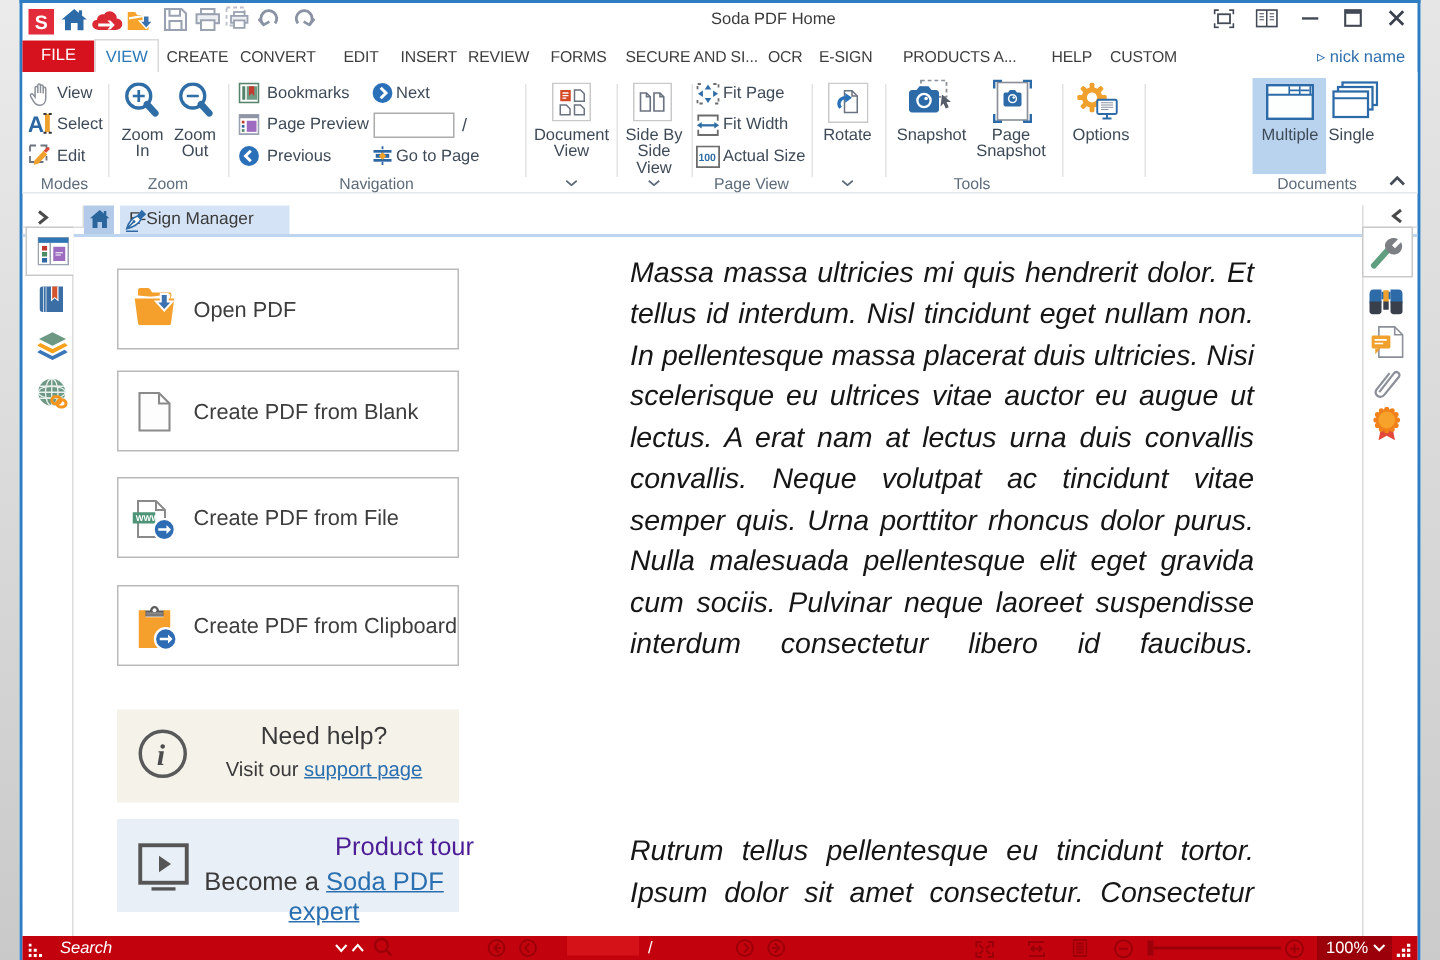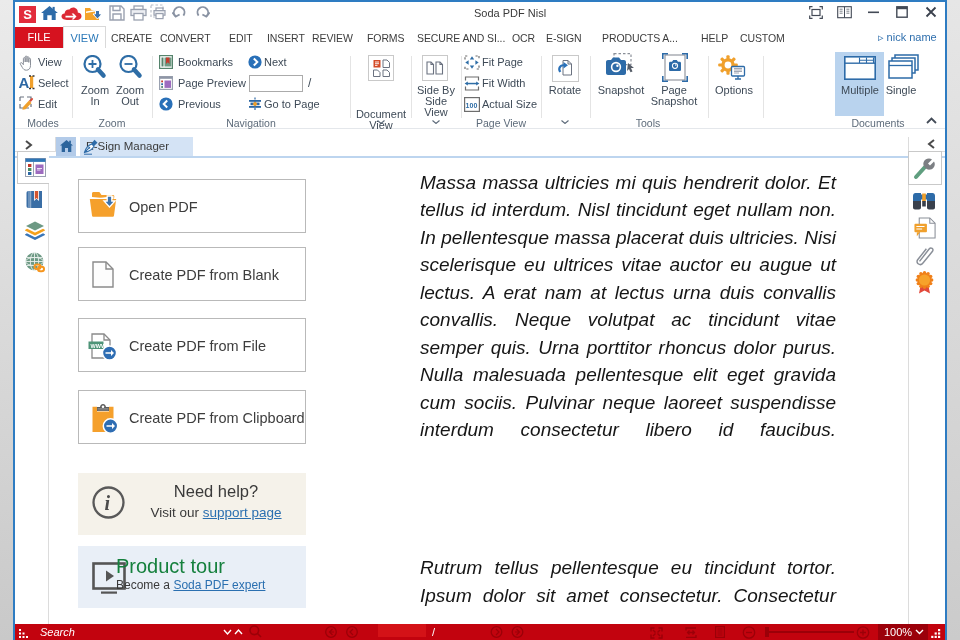--- a/index.html
+++ b/index.html
@@ -75,21 +75,21 @@
     </g>
   </svg>
 <svg class="i" style="left:172px;top:5px;" width="15" height="14" viewBox="0 0 15 14" fill="none" stroke="#8a93a3">
     <path d="M3.4 11.1 A5.3 5.3 0 1 1 11.4 10.6" stroke-width="1.9"></path>
     <path d="M0.3 7.6 L3.7 11.6 L7.6 9.4" stroke-width="1.7" fill="none"></path>
   </svg>
 <svg class="i" style="left:195px;top:5px;" width="15" height="14" viewBox="0 0 15 14" fill="none" stroke="#8a93a3">
     <path d="M11.6 11.1 A5.3 5.3 0 1 0 3.6 10.6" stroke-width="1.9"></path>
     <path d="M14.7 7.6 L11.3 11.6 L7.4 9.4" stroke-width="1.7" fill="none"></path>
   </svg>
-<div class="abs" id="title">Soda PDF Nisl</div>
+<div class="abs" id="title">Soda PDF Home</div>
 <svg class="i" style="left:809px;top:6px;" width="14" height="13" viewBox="0 0 14 13" fill="none" stroke="#434a56" stroke-width="1.2">
     <rect x="3" y="3.5" width="8" height="6"></rect>
     <path d="M0.7 3.5 L0.7 0.7 L3.5 0.7 M10.5 0.7 L13.3 0.7 L13.3 3.5 M13.3 9.5 L13.3 12.3 L10.5 12.3 M3.5 12.3 L0.7 12.3 L0.7 9.5"></path>
   </svg>
 <svg class="i" style="left:837px;top:6px;" width="15" height="13" viewBox="0 0 15 13" fill="none" stroke="#434a56">
     <rect x="0.7" y="0.7" width="13.6" height="11" stroke-width="1.1"></rect>
     <path d="M7.5 0.7 L7.5 11.7" stroke-width="1"></path>
     <path d="M2.6 3.2 L5.6 3.2 M2.6 5.2 L5.6 5.2 M2.6 7.2 L5.6 7.2 M9.4 3.2 L12.4 3.2 M9.4 5.2 L12.4 5.2 M9.4 7.2 L12.4 7.2" stroke-width="0.7"></path>
   </svg>
 <svg class="i" style="left:868px;top:11px;" width="11" height="3" viewBox="0 0 11 3">
@@ -218,21 +218,21 @@
 <svg class="i" style="left:368px;top:55px;" width="26" height="26" viewBox="0 0 26 26">
     <rect x="0.5" y="0.5" width="25" height="25" fill="#fff" stroke="#c9c9c9"></rect>
     <rect x="5.5" y="5" width="7" height="7.5" fill="#d44a26"></rect>
     <path d="M7 7 L11 7 M7 8.7 L11 8.7 M7 10.4 L9.5 10.4" stroke="#fff" stroke-width="0.9"></path>
     <g fill="none" stroke="#6b7280" stroke-width="1">
       <path d="M15 5 L19 5 L21.5 7.5 L21.5 12.5 L15 12.5 Z"></path>
       <path d="M5.5 15 L9.5 15 L12 17.5 L12 21.5 L5.5 21.5 Z"></path>
       <path d="M15 15 L19 15 L21.5 17.5 L21.5 21.5 L15 21.5 Z"></path>
     </g>
   </svg>
-<div class="rbig" style="left:336px;top:85px;margin-top:24px;">Document<br>View</div>
+<div class="rbig" style="left:336px;top:85px;">Document<br>View</div>
 
 <svg class="i" style="left:422px;top:55px;" width="26" height="26" viewBox="0 0 26 26">
     <rect x="0.5" y="0.5" width="25" height="25" fill="#fff" stroke="#c9c9c9"></rect>
     <g fill="none" stroke="#6b7280" stroke-width="1.1">
       <path d="M5 7 L9 7 L11.5 9.5 L11.5 19 L5 19 Z"></path>
       <path d="M9 7 L9 9.5 L11.5 9.5"></path>
       <path d="M14 7 L18 7 L20.5 9.5 L20.5 19 L14 19 Z"></path>
       <path d="M18 7 L18 9.5 L20.5 9.5"></path>
     </g>
   </svg>
@@ -491,22 +491,22 @@
   </svg>
 <div class="abs" style="left:116px;top:482px;width:200px;text-align:center;font-size:16.5px;color:#3a3a3a;">Need help?</div>
 <div class="abs" style="left:116px;top:505px;width:200px;text-align:center;font-size:13.5px;color:#3a3a3a;">Visit our <span class="link">support page</span></div>
 
 <div class="ibox" style="top:546px;background:#e9eff7;"></div>
 <svg class="i" style="left:92px;top:562px;" width="34" height="33" viewBox="0 0 34 33">
     <rect x="1.5" y="1.5" width="31" height="25" fill="none" stroke="#555" stroke-width="2.6"></rect>
     <path d="M14 8.5 L22 14 L14 19.5 Z" fill="#555"></path>
     <rect x="9" y="29.5" width="16" height="2.2" fill="#555"></rect>
   </svg>
-<div class="abs" style="left:116px;top:555px;width:200px;text-align:left;font-size:20px;color:#15803d;">Product tour</div>
-<div class="abs" style="left:116px;top:578px;width:200px;text-align:left;font-size:12px;color:#3a3a3a;">Become a <span class="link">Soda PDF expert</span></div>
+<div class="abs" style="left:116px;top:555px;width:200px;text-align:right;font-size:17px;color:#4c1d95;">Product tour</div>
+<div class="abs" style="left:116px;top:578px;width:200px;text-align:center;font-size:17px;color:#3a3a3a;">Become a <span class="link">Soda PDF expert</span></div>
 
 <div class="abs" id="text1" style="top:168.5px;">
 <div class="tl">Massa massa ultricies mi quis hendrerit dolor. Et</div>
 <div class="tl">tellus id interdum. Nisl tincidunt eget nullam non.</div>
 <div class="tl">In pellentesque massa placerat duis ultricies. Nisi</div>
 <div class="tl">scelerisque eu ultrices vitae auctor eu augue ut</div>
 <div class="tl">lectus. A erat nam at lectus urna duis convallis</div>
 <div class="tl">convallis. Neque volutpat ac tincidunt vitae</div>
 <div class="tl">semper quis. Urna porttitor rhoncus dolor purus.</div>
 <div class="tl">Nulla malesuada pellentesque elit eget gravida</div>

